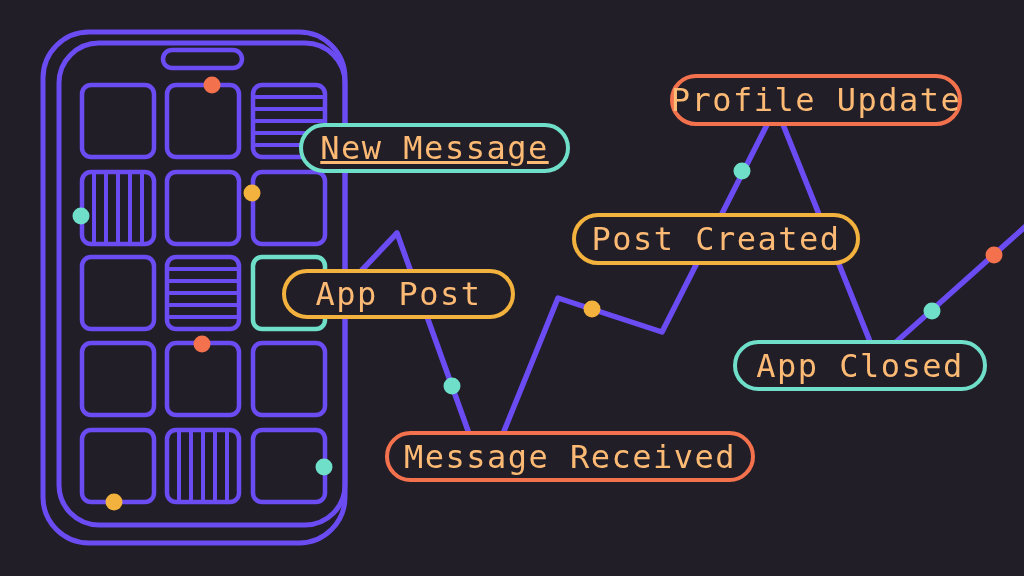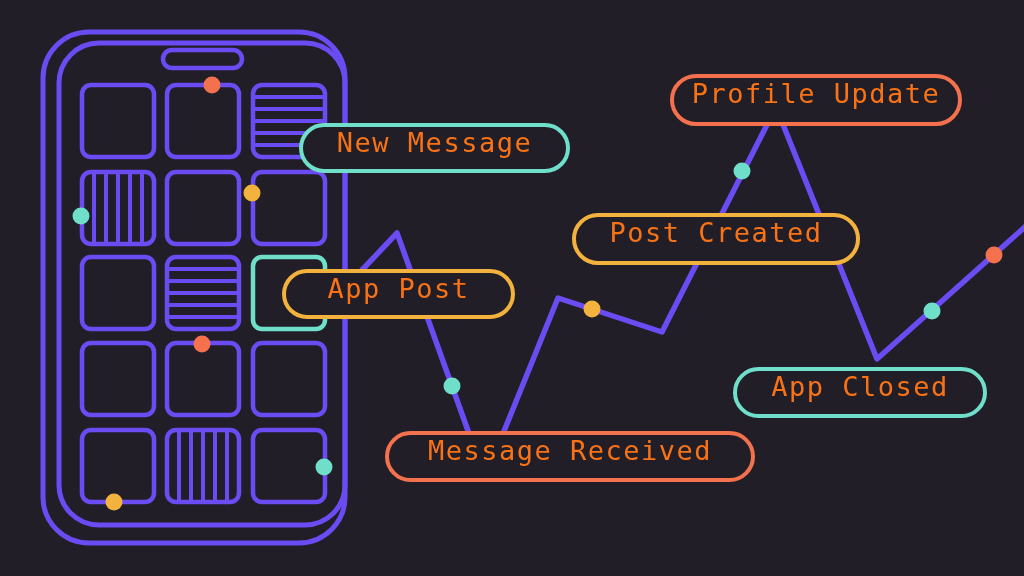--- a/index.html
+++ b/index.html
@@ -16,22 +16,22 @@
   .ph-thin{fill:none;stroke:#6B4BF2;stroke-width:4.5;}
   .icon-stroke{fill:none;stroke:#6B4BF2;stroke-width:4.5;}
   .icon-stroke.teal{stroke:#6FDFCA;}
   .stripe{stroke:#6B4BF2;stroke-width:4;}
   .line{fill:none;stroke:#6B4BF2;stroke-width:5.5;stroke-linejoin:round;stroke-linecap:round;}
 
   
   .pill{
     position:absolute;box-sizing:border-box;z-index:2;
     border:4px solid #fff;border-radius:28px;background:#211E27;
-    display:flex;align-items:flex-start;justify-content:center;
-    color:#f97316;font-size:27px;letter-spacing:1.5px;white-space:nowrap;
+    display:flex;align-items:center;justify-content:center;
+    color:#fdba74;font-size:32px;letter-spacing:1.5px;white-space:nowrap;
   }
   .pill-new-message     {left:299px;top:123px;width:271px;height:50px;}
   .pill-app-open        {left:282px;top:269px;width:233px;height:50px;}
   .pill-profile-update  {left:670px;top:74px; width:292px;height:52px;}
   .pill-post-created    {left:572px;top:213px;width:288px;height:52px;}
   .pill-message-received{left:385px;top:431px;width:370px;height:51px;}
   .pill-app-closed      {left:733px;top:340px;width:254px;height:51px;}
 </style>
 </head>
 <body>
@@ -95,32 +95,32 @@
       <g id="line-dots">
           <circle cx="452" cy="386" r="8.5" fill="#6FDFCA"></circle>
           <circle cx="592" cy="309" r="8.5" fill="#F2B23D"></circle>
           <circle cx="742" cy="171" r="8.5" fill="#6FDFCA"></circle>
           <circle cx="932" cy="311" r="8.5" fill="#6FDFCA"></circle>
           <circle cx="994" cy="255" r="8.5" fill="#F3714D"></circle>
         </g>
     </g>
   </svg>
 
-  <div class="pill pill-new-message" style="border-color: rgb(111, 223, 202); background: rgb(33, 30, 39);">
+  <div class="pill pill-new-message" style="border-color: rgb(111, 223, 202); background: rgb(33, 30, 39); text-decoration: underline;">
     <span>New Message</span>
   </div>
   <div class="pill pill-app-open" style="border-color: rgb(242, 178, 61); background: rgb(33, 30, 39);">
     <span>App Post</span>
   </div>
   <div class="pill pill-profile-update" style="border-color: rgb(243, 113, 77); background: rgb(33, 30, 39);">
     <span>Profile Update</span>
   </div>
   <div class="pill pill-post-created" style="border-color: rgb(242, 178, 61); background: rgb(33, 30, 39);">
     <span>Post Created</span>
   </div>
   <div class="pill pill-message-received" style="border-color: rgb(243, 113, 77); background: rgb(33, 30, 39);">
     <span>Message Received</span>
   </div>
-  <div class="pill pill-app-closed" style="border-color: rgb(111, 223, 202); background: rgb(33, 30, 39); margin-top: 27px;">
+  <div class="pill pill-app-closed" style="border-color: rgb(111, 223, 202); background: rgb(33, 30, 39);">
     <span>App Closed</span>
   </div>
 
 </div>
 
 </body></html>

